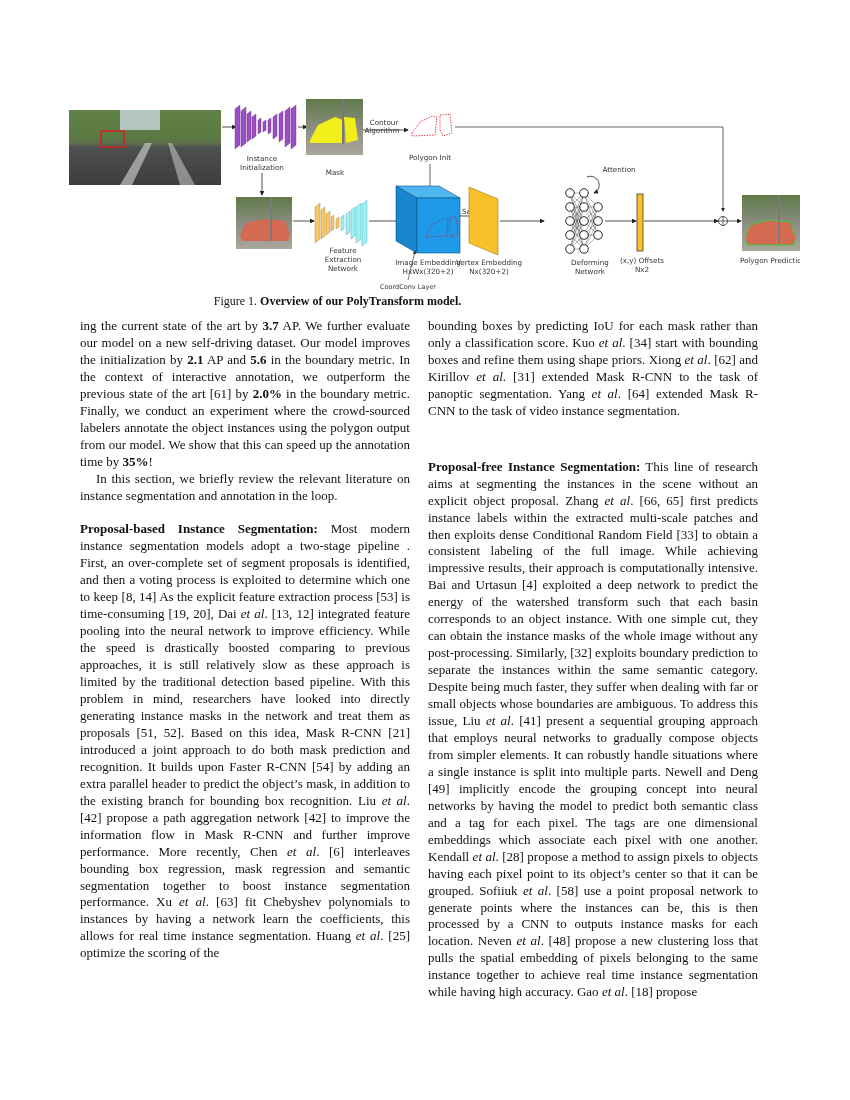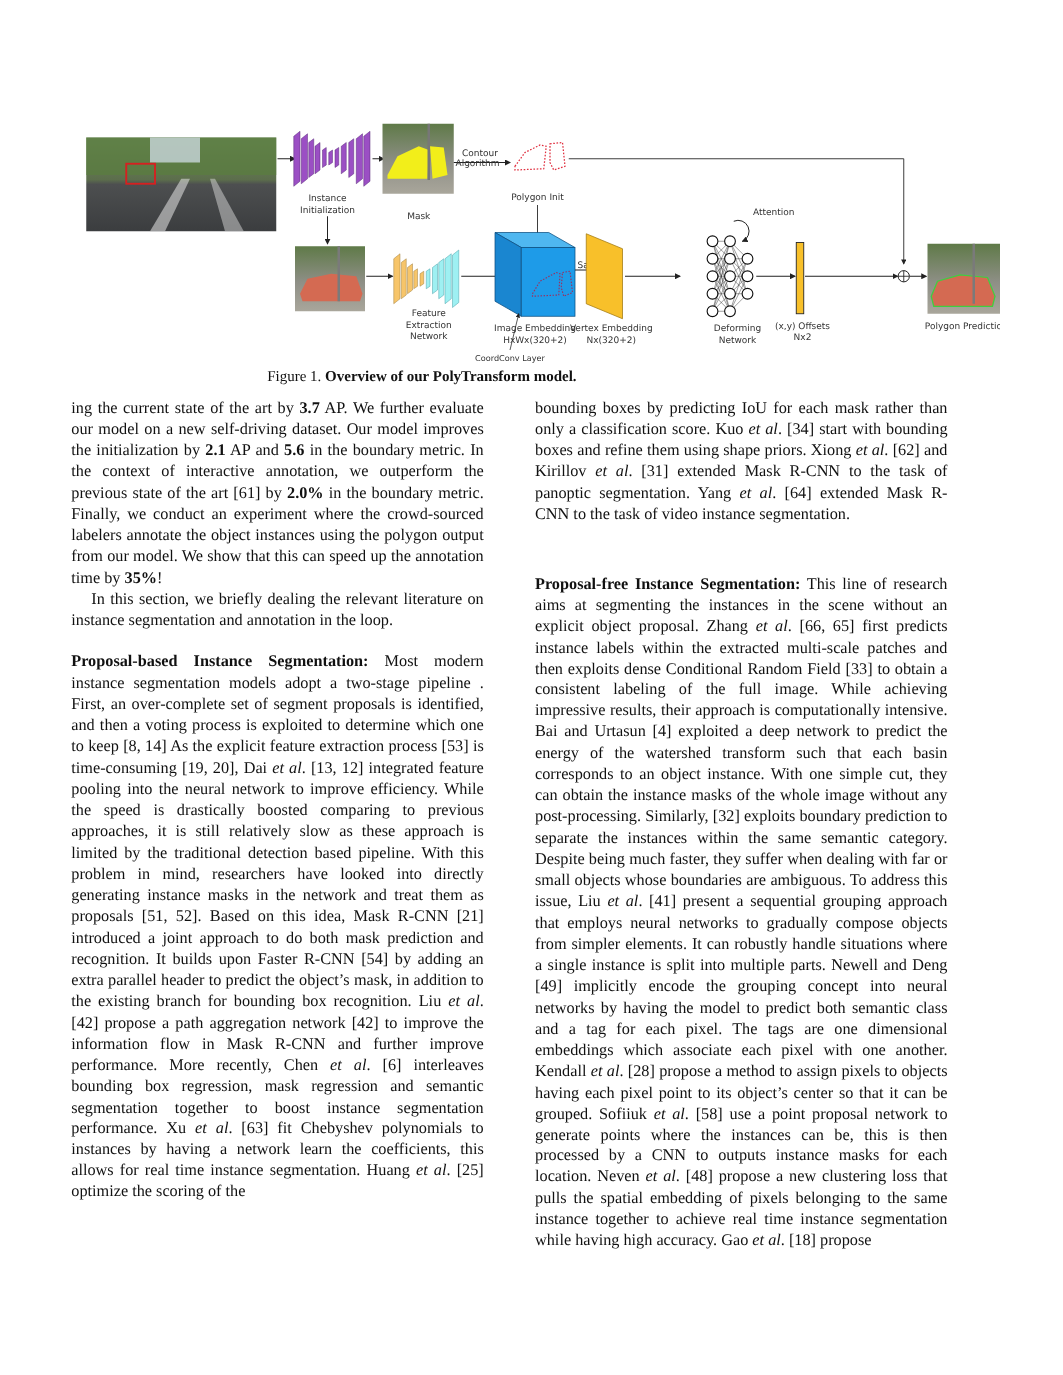--- a/index.html
+++ b/index.html
@@ -5,21 +5,21 @@
   html, body { margin: 0; padding: 0; background: #ffffff; }
   body { width: 850px; height: 1100px; position: relative; overflow: hidden;
          font-family: "Liberation Serif", "DejaVu Serif", serif; color: #111; }
   .figure { position: absolute; left: 60px; top: 95px; width: 740px; height: 200px; }
   .figure svg { width: 740px; height: 200px; display: block; }
   .figlabel { font-family: "DejaVu Sans", "Liberation Sans", sans-serif; font-size: 7.2px; fill: #333; }
   .caption { position: absolute; left: 0; width: 675px; top: 294px; text-align: center; font-size: 12px; }
   .caption b { font-weight: bold; }
   .col { position: absolute; top: 318px; width: 330px; font-size: 13px; line-height: 16.95px;
          text-align: justify; hyphens: manual; }
-  .col.left { left: 57px; }
+  .col.left { left: 80px; }
   .col.right { left: 428px; }
   .col p { margin: 0; }
   .indent { text-indent: 16px; }
   h2 { font-size: 16px; font-weight: bold; margin: 16px 0 12px 0; font-family: "Liberation Serif", serif; }
   .para-head { font-weight: bold; margin-top: 20px; }
   .gap { height: 17px; }
   .gap2 { height: 22px; }
   em { font-style: italic; }
 </style>
 </head>
@@ -226,21 +226,21 @@
 
 <div class="caption">
   <span>Figure 1.</span>
   <b>Overview of our PolyTransform model.</b>
 </div>
 
 <div class="col left">
   <p><span>ing the current state of the art by </span><b>3.7</b><span> AP. We further evaluate our model on a new self-driving dataset. Our model improves the initialization by </span><b>2.1</b><span> AP and </span><b>5.6</b><span> in the boundary metric. In the context of interactive annotation, we outperform the previous state of the art [61] by </span><b>2.0%</b><span> in the boundary metric. Finally, we conduct an experiment where the crowd-sourced labelers annotate the object instances using the polygon output from our model. We show that this can speed up the annotation time by </span><b>35%</b><span>!</span></p>
 
 
-  <p class="indent">In this section, we briefly dealing the relevant literature on instance segmentation and annotation in the loop.</p>
+  <p class="indent">In this section, we briefly review the relevant literature on instance segmentation and annotation in the loop.</p>
   <div class="gap"></div>
 
   <p><span class="para-head">Proposal-based Instance Segmentation:</span><span> Most modern instance segmentation models adopt a two-stage pipeline . First, an over-complete set of segment proposals is identified, and then a voting process is exploited to determine which one to keep [8, 14] As the explicit feature extraction process [53] is time-consuming [19, 20], Dai </span><em>et al</em><span>. [13, 12] integrated feature pooling into the neural network to improve efficiency. While the speed is drastically boosted comparing to previous approaches, it is still relatively slow as these approach is limited by the traditional detection based pipeline. With this problem in mind, researchers have looked into directly generating instance masks in the network and treat them as proposals [51, 52]. Based on this idea, Mask R-CNN [21] introduced a joint approach to do both mask prediction and recognition. It builds upon Faster R-CNN [54] by adding an extra parallel header to predict the object’s mask, in addition to the existing branch for bounding box recognition. Liu </span><em>et al</em><span>. [42] propose a path aggregation network [42] to improve the information flow in Mask R-CNN and further improve performance. More recently, Chen </span><em>et al</em><span>. [6] interleaves bounding box regression, mask regression and semantic segmentation together to boost instance segmentation performance. Xu </span><em>et al</em><span>. [63] fit Chebyshev polynomials to instances by having a network learn the coefficients, this allows for real time instance segmentation. Huang </span><em>et al</em><span>. [25] optimize the scoring of the</span></p>
 </div>
 
 <div class="col right">
   <p><span>bounding boxes by predicting IoU for each mask rather than only a classification score. Kuo </span><em>et al</em><span>. [34] start with bounding boxes and refine them using shape priors. Xiong </span><em>et al</em><span>. [62] and Kirillov </span><em>et al</em><span>. [31] extended Mask R-CNN to the task of panoptic segmentation. Yang </span><em>et al</em><span>. [64] extended Mask R-CNN to the task of video instance segmentation.</span></p>
   <div class="gap2"></div>
   <div class="gap"></div>
 

